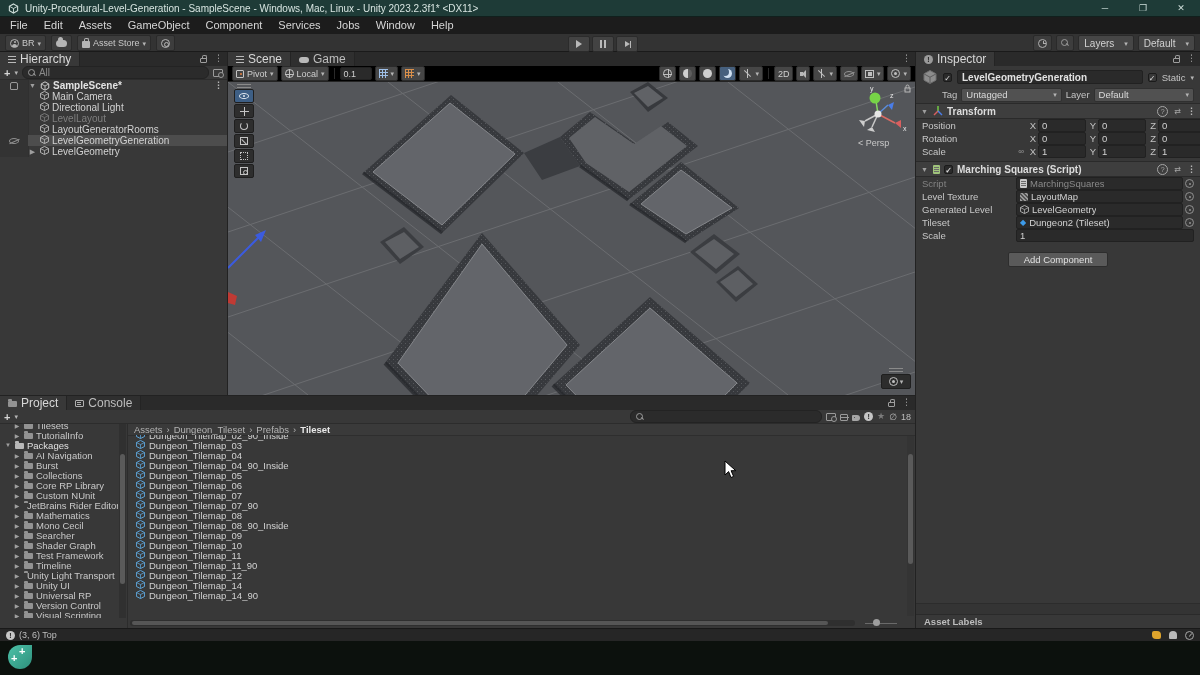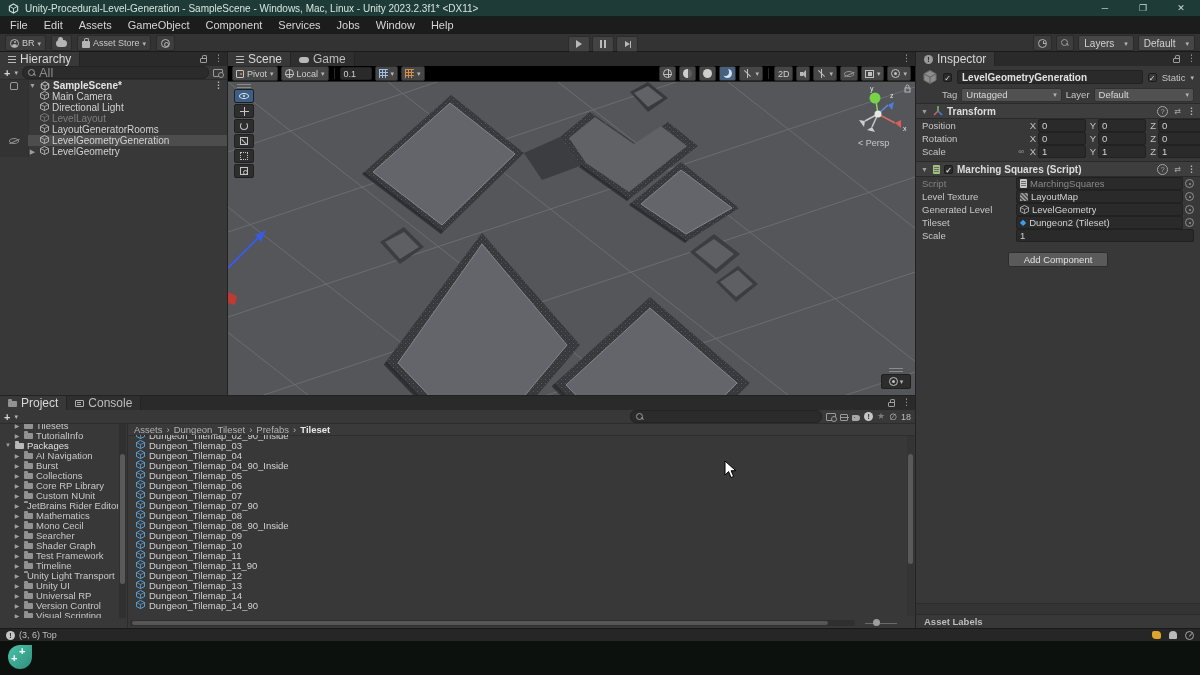--- a/index.html
+++ b/index.html
@@ -25,21 +25,21 @@
   .t-btn{width:20px;height:14px;background:#434343;border:1px solid #2b2b2b;border-radius:2px;display:flex;align-items:center;justify-content:center;}
   .tb-right{position:absolute;right:5px;top:2px;display:flex;align-items:center;gap:4px;height:14px;}
   .dd{height:14px;background:#464646;border:1px solid #2a2a2a;border-radius:2px;display:flex;align-items:center;gap:10px;padding:0 5px;font-size:10px;color:#d2d2d2;}
   
   .tabbar{height:14px;background:#2a2a2a;display:flex;align-items:flex-end;position:relative;}
   .tab{height:14px;box-sizing:border-box;padding:0 8px;display:flex;align-items:center;gap:4px;font-size:12px;color:#bdbdbd;background:#2f2f2f;border-right:1px solid #242424;}
   .tab.active{background:#383838;color:#d8d8d8;}
   .tabbar .corner{position:absolute;right:4px;top:2px;display:flex;gap:7px;align-items:center;}
   .kebab{color:#b5b5b5;font-size:9px;line-height:1;}
   .toolrow{height:14px;background:#383838;border-bottom:1px solid #2c2c2c;display:flex;align-items:center;padding:0 4px;gap:4px;box-sizing:border-box;}
-  .searchbox{height:11px;background:#2b2b2b;border:1px solid #232323;border-radius:6px;display:flex;align-items:center;gap:3px;padding:0 5px;font-size:13px;color:#8a8a8a;}
+  .searchbox{height:11px;background:#2b2b2b;border:1px solid #232323;border-radius:6px;display:flex;align-items:center;gap:3px;padding:0 5px;font-size:10px;color:#8a8a8a;}
   
   .ic{display:inline-block;position:relative;box-sizing:border-box;}
   .ic-mag{width:8px;height:8px;}
   .ic-mag::before{content:'';position:absolute;left:0;top:0;width:5px;height:5px;border:1px solid #9a9a9a;border-radius:50%;}
   .ic-mag::after{content:'';position:absolute;left:5px;top:5px;width:3px;height:1px;background:#9a9a9a;transform:rotate(45deg);}
   .ic-person{width:9px;height:9px;border:1px solid #b5b5b5;border-radius:50%;}
   .ic-person::before{content:'';position:absolute;left:2.5px;top:1px;width:2px;height:2px;border-radius:50%;background:#b5b5b5;}
   .ic-person::after{content:'';position:absolute;left:1px;top:4px;width:5px;height:3px;border-radius:3px 3px 0 0;background:#b5b5b5;}
   .ic-cloud{width:11px;height:7px;background:#b5b5b5;border-radius:4px;}
   .ic-cloud::before{content:'';position:absolute;left:2px;top:-3px;width:5px;height:5px;border-radius:50%;background:#b5b5b5;}
@@ -1015,27 +1015,20 @@
                 <path d="M5 .5 9.5 2.8v4.4L5 9.5.5 7.2V2.8Z" fill="none" stroke="#61aee6" stroke-width="1"></path>
                 <path d="M.6 2.9 5 5.1l4.4-2.2M5 5.1V9.4" fill="none" stroke="#61aee6" stroke-width=".8"></path>
               </svg></span>
             <span>Dungeon_Tilemap_12</span>
           </div>
           <div class="fitem">
             <span><svg width="9" height="9" viewBox="0 0 10 10">
                 <path d="M5 .5 9.5 2.8v4.4L5 9.5.5 7.2V2.8Z" fill="none" stroke="#61aee6" stroke-width="1"></path>
                 <path d="M.6 2.9 5 5.1l4.4-2.2M5 5.1V9.4" fill="none" stroke="#61aee6" stroke-width=".8"></path>
               </svg></span>
-            <span>Dungeon_Tilemap_13</span>
-          </div>
-          <div class="fitem">
-            <span><svg width="9" height="9" viewBox="0 0 10 10">
-                <path d="M5 .5 9.5 2.8v4.4L5 9.5.5 7.2V2.8Z" fill="none" stroke="#61aee6" stroke-width="1"></path>
-                <path d="M.6 2.9 5 5.1l4.4-2.2M5 5.1V9.4" fill="none" stroke="#61aee6" stroke-width=".8"></path>
-              </svg></span>
             <span>Dungeon_Tilemap_14</span>
           </div>
           <div class="fitem">
             <span><svg width="9" height="9" viewBox="0 0 10 10">
                 <path d="M5 .5 9.5 2.8v4.4L5 9.5.5 7.2V2.8Z" fill="none" stroke="#61aee6" stroke-width="1"></path>
                 <path d="M.6 2.9 5 5.1l4.4-2.2M5 5.1V9.4" fill="none" stroke="#61aee6" stroke-width=".8"></path>
               </svg></span>
             <span>Dungeon_Tilemap_14_90</span>
           </div>
         </div>

